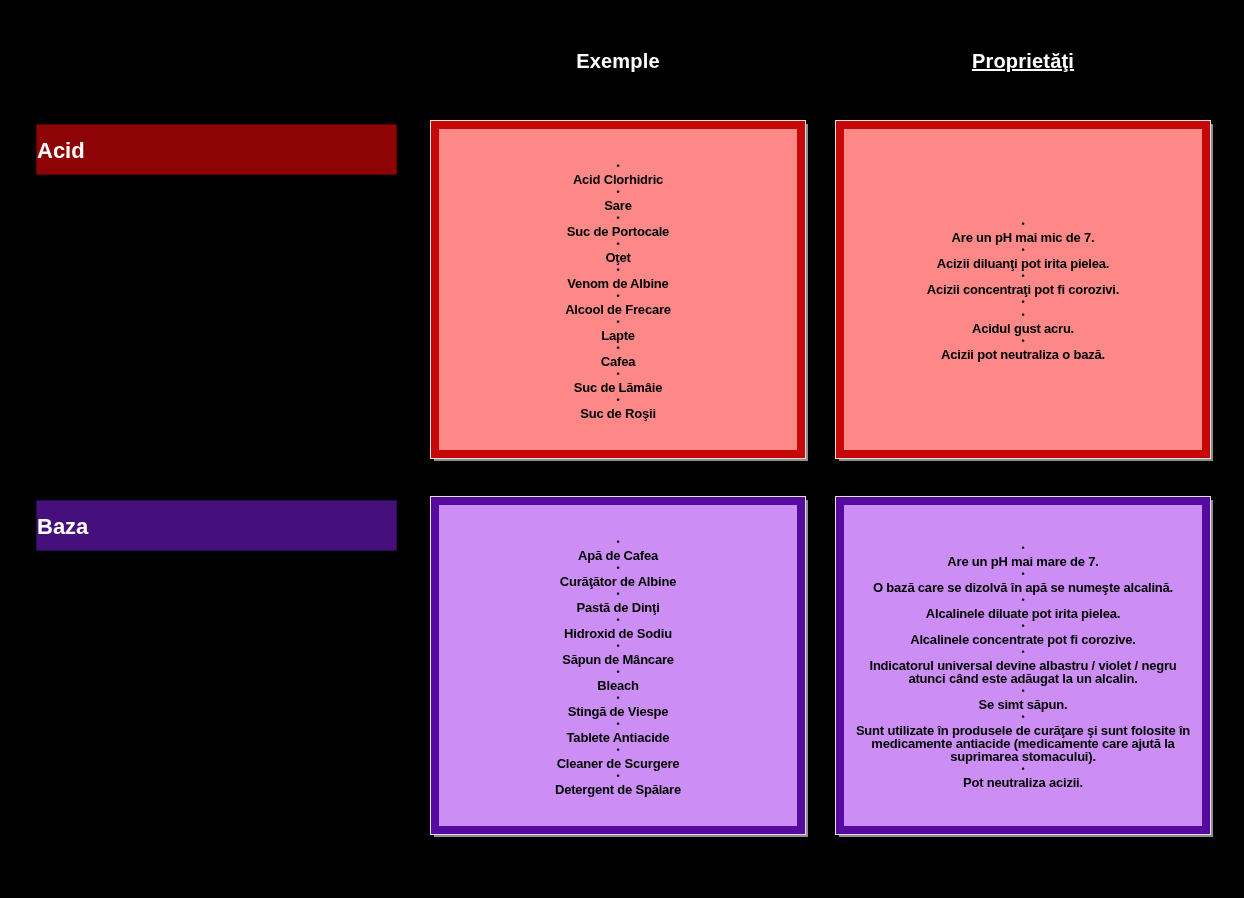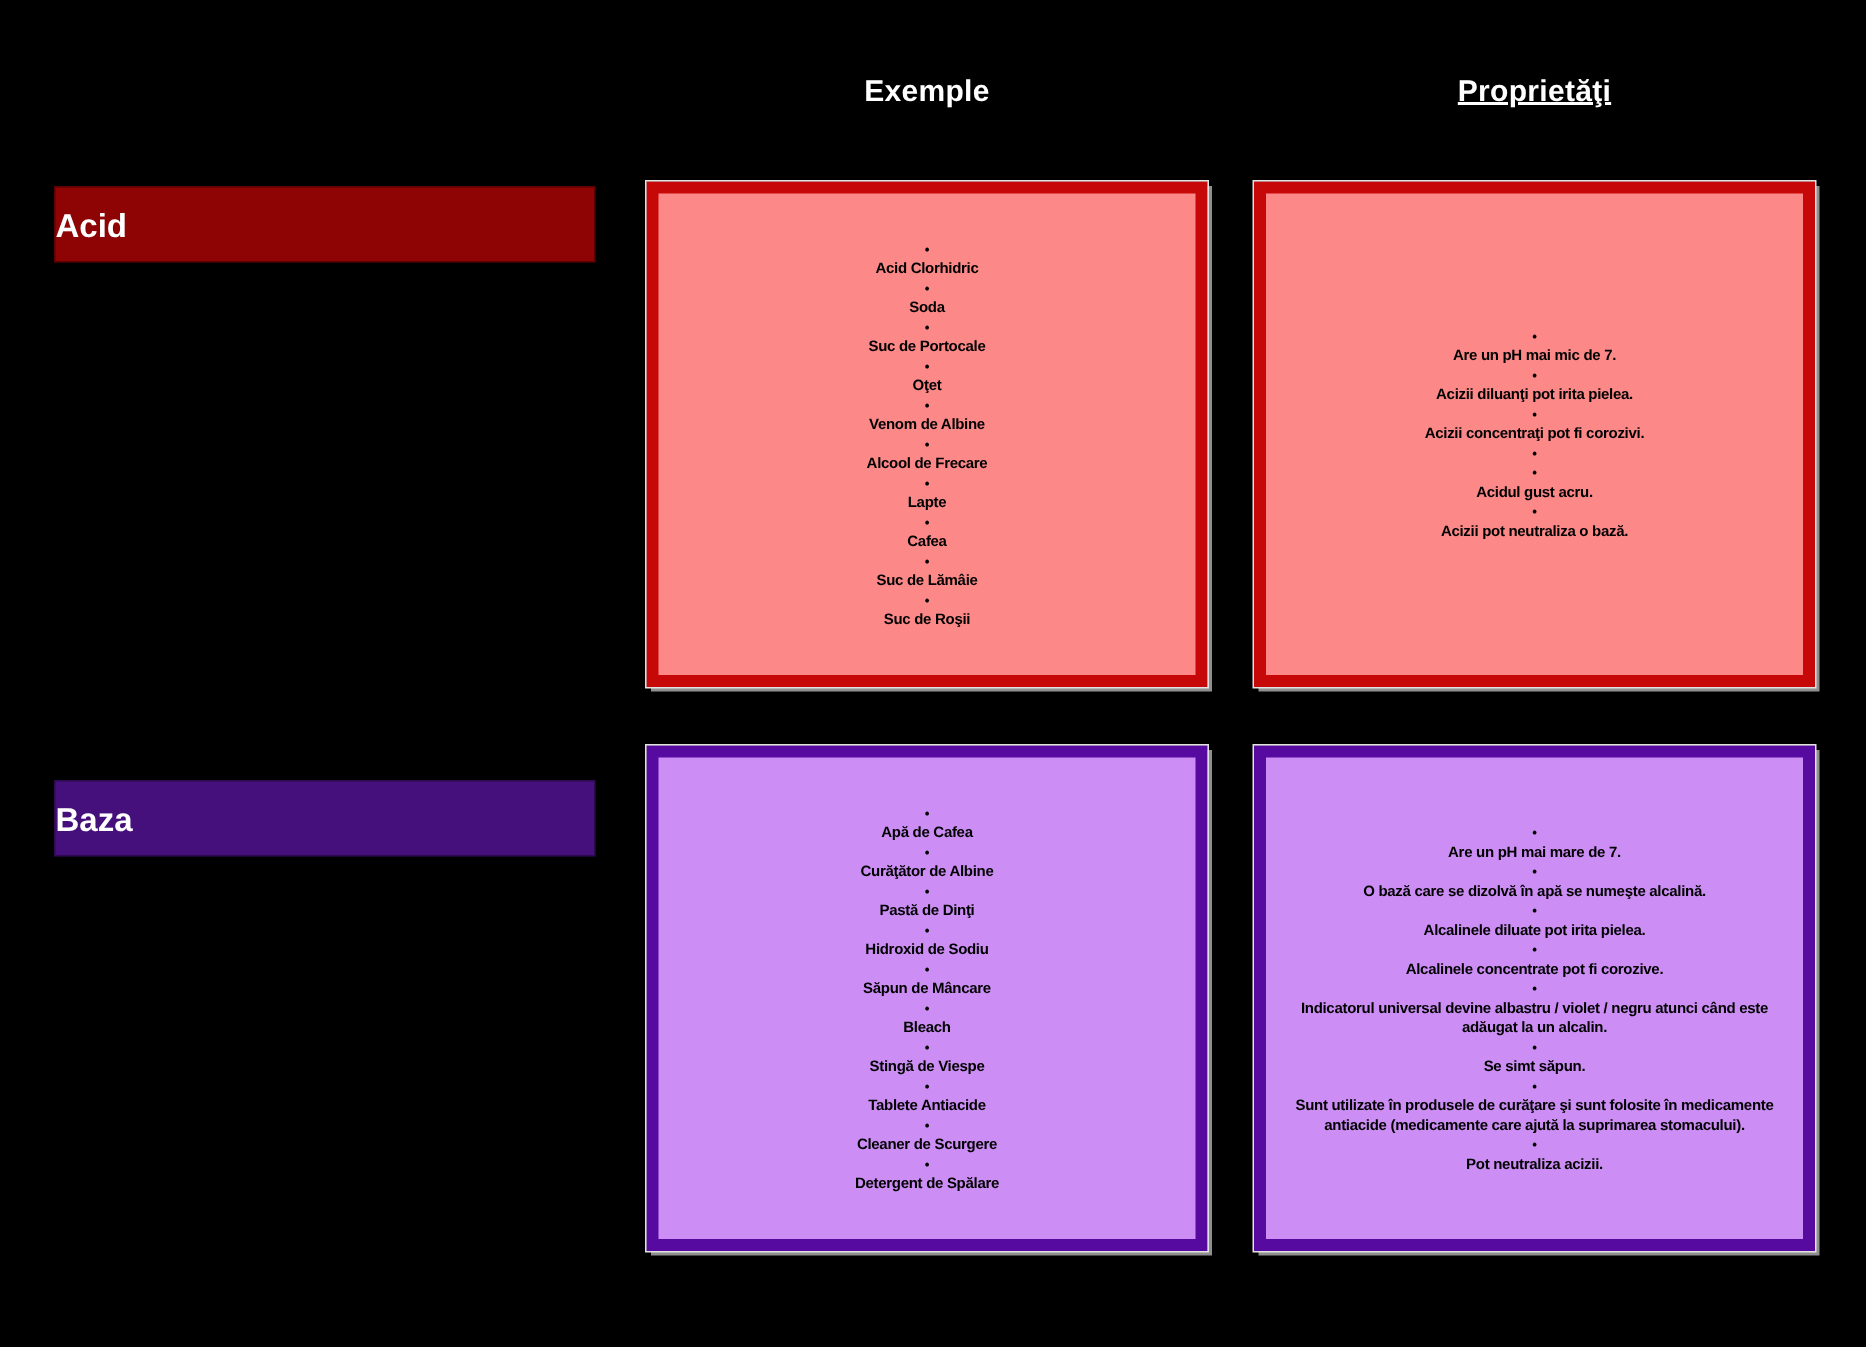--- a/index.html
+++ b/index.html
@@ -37,21 +37,21 @@
     height: 51px;
     color: #ffffff;
     font-size: 22px;
     font-weight: bold;
     text-align: left;
     line-height: 51px;
     border: 1px solid rgba(0,0,0,0.35);
     box-sizing: border-box;
   }
   .row-label.acid { top: 124px; }
-  .row-label.baza { top: 520px; }
+  .row-label.baza { top: 500px; }
 
   .content-box {
     position: absolute;
     width: 374px;
     height: 337px;
     box-sizing: border-box;
     border: 8px solid #000;
     outline: 1px solid #e2e2e2;
     box-shadow: 3px 3px 0 #8f8f8f;
   }
@@ -72,21 +72,21 @@
     text-align: center;
   }
   .li-bullet {
     font-size: 9px;
     line-height: 9px;
     margin: 2px 0;
     color: #000000;
     font-weight: bold;
   }
   .li-text {
-    font-size: 10px;
+    font-size: 13px;
     line-height: 13px;
     font-weight: bold;
     color: #000000;
     letter-spacing: -0.2px;
   }
 </style>
 </head>
 <body>
 
 <div class="canvas">
@@ -97,21 +97,21 @@
 
   <div class="row-label acid" style="background: rgb(142, 3, 3);">Acid</div>
 
   <div class="row-label baza" style="background: rgb(70, 16, 124);">Baza</div>
 
   <div class="content-box r1 c1" style="background: rgb(252, 136, 136); border-color: rgb(199, 8, 8);">
     <div class="list">
         <div class="li-bullet">•</div>
         <div class="li-text">Acid Clorhidric</div>
         <div class="li-bullet">•</div>
-        <div class="li-text">Soda</div>
+        <div class="li-text">Sare</div>
         <div class="li-bullet">•</div>
         <div class="li-text">Suc de Portocale</div>
         <div class="li-bullet">•</div>
         <div class="li-text">Oţet</div>
         <div class="li-bullet">•</div>
         <div class="li-text">Venom de Albine</div>
         <div class="li-bullet">•</div>
         <div class="li-text">Alcool de Frecare</div>
         <div class="li-bullet">•</div>
         <div class="li-text">Lapte</div>

